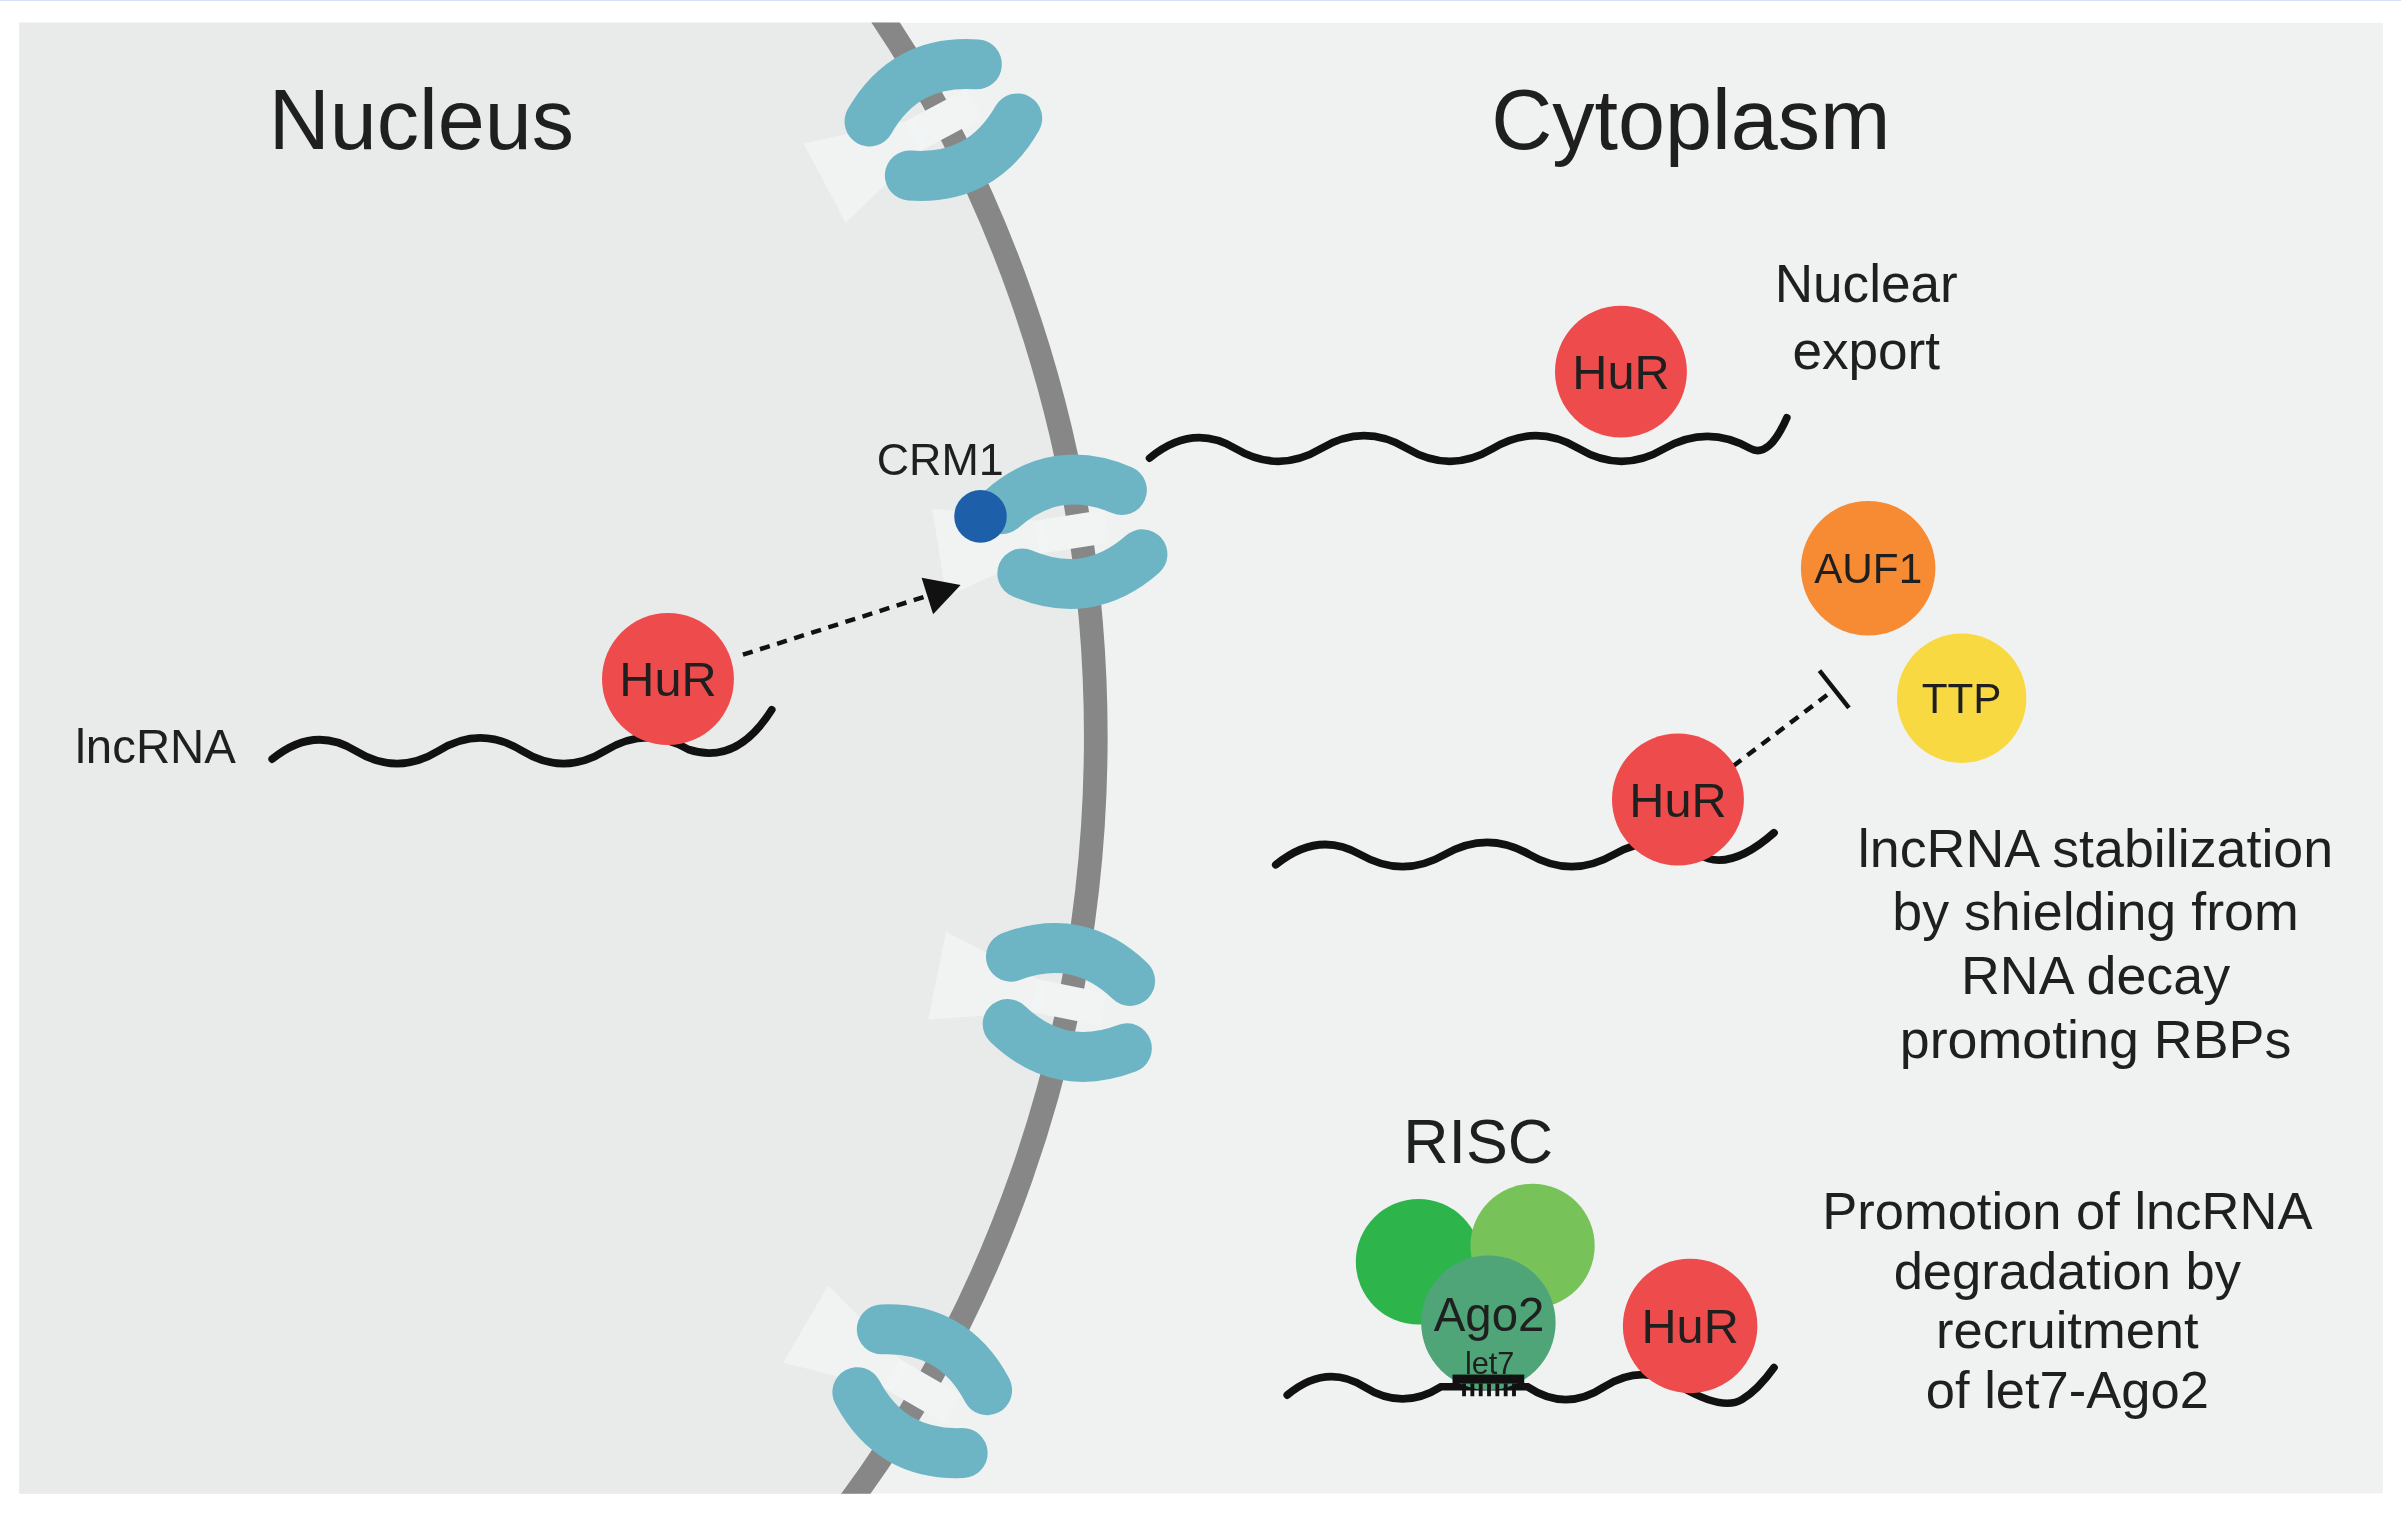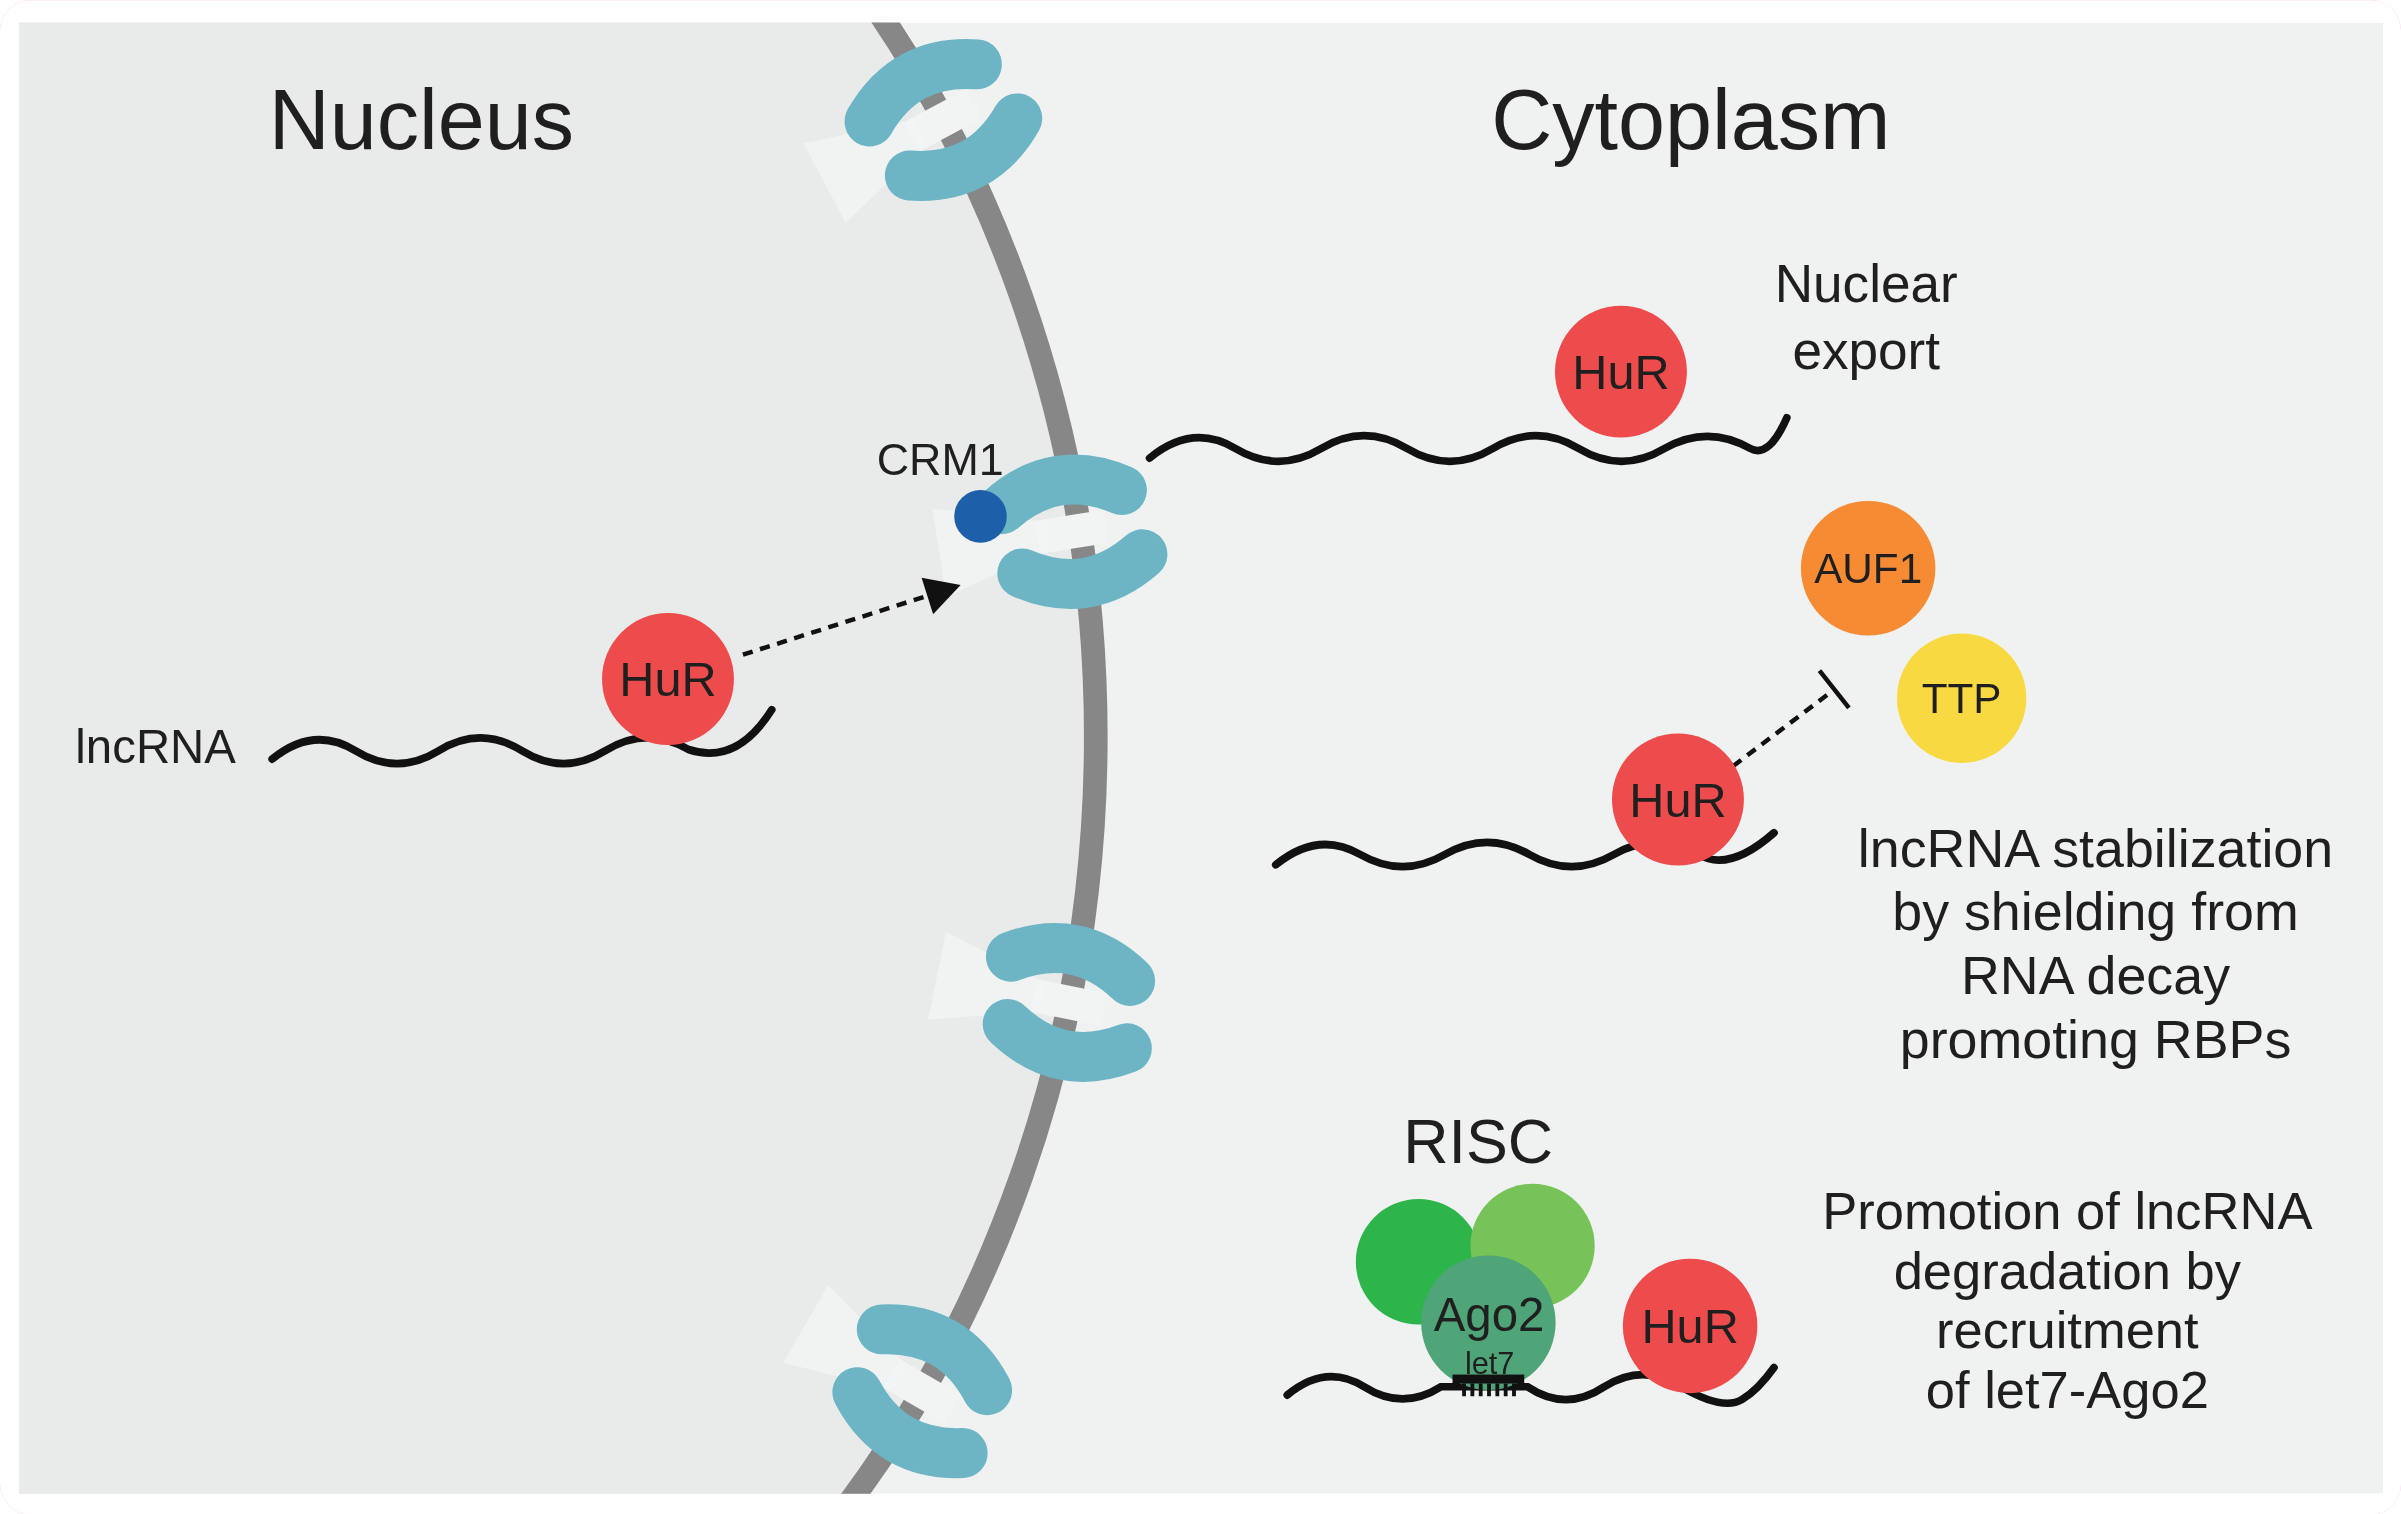--- a/index.html
+++ b/index.html
@@ -1,16 +1,16 @@
 <!DOCTYPE html>
 <html style="font-size:10.2px"><head>
 <meta charset="utf-8">
 <style>
   html,body{margin:0;padding:0;background:#ffffff;}
-  .stage{position:relative;width:2401px;height:1515px;background:#f9a8d4;overflow:hidden;border-radius:31px;}
+  .stage{position:relative;width:2401px;height:1515px;background:#1d4ed8;overflow:hidden;}
   svg{display:block;}
   text{font-family:"Liberation Sans","DejaVu Sans",sans-serif;}
   .big-label{font-size:132px;}
   .mol-label{font-size:76px;}
   .small-label{font-size:70px;}
   .ann-label{font-size:84px;}
 </style>
 </head>
 <body>
 

